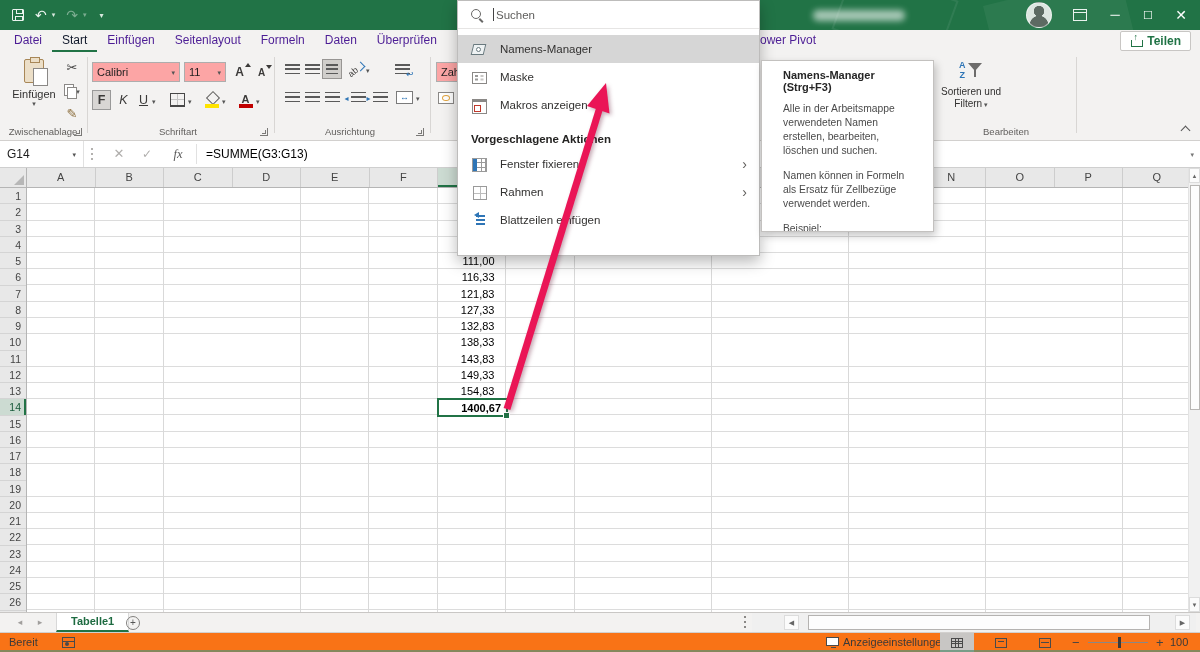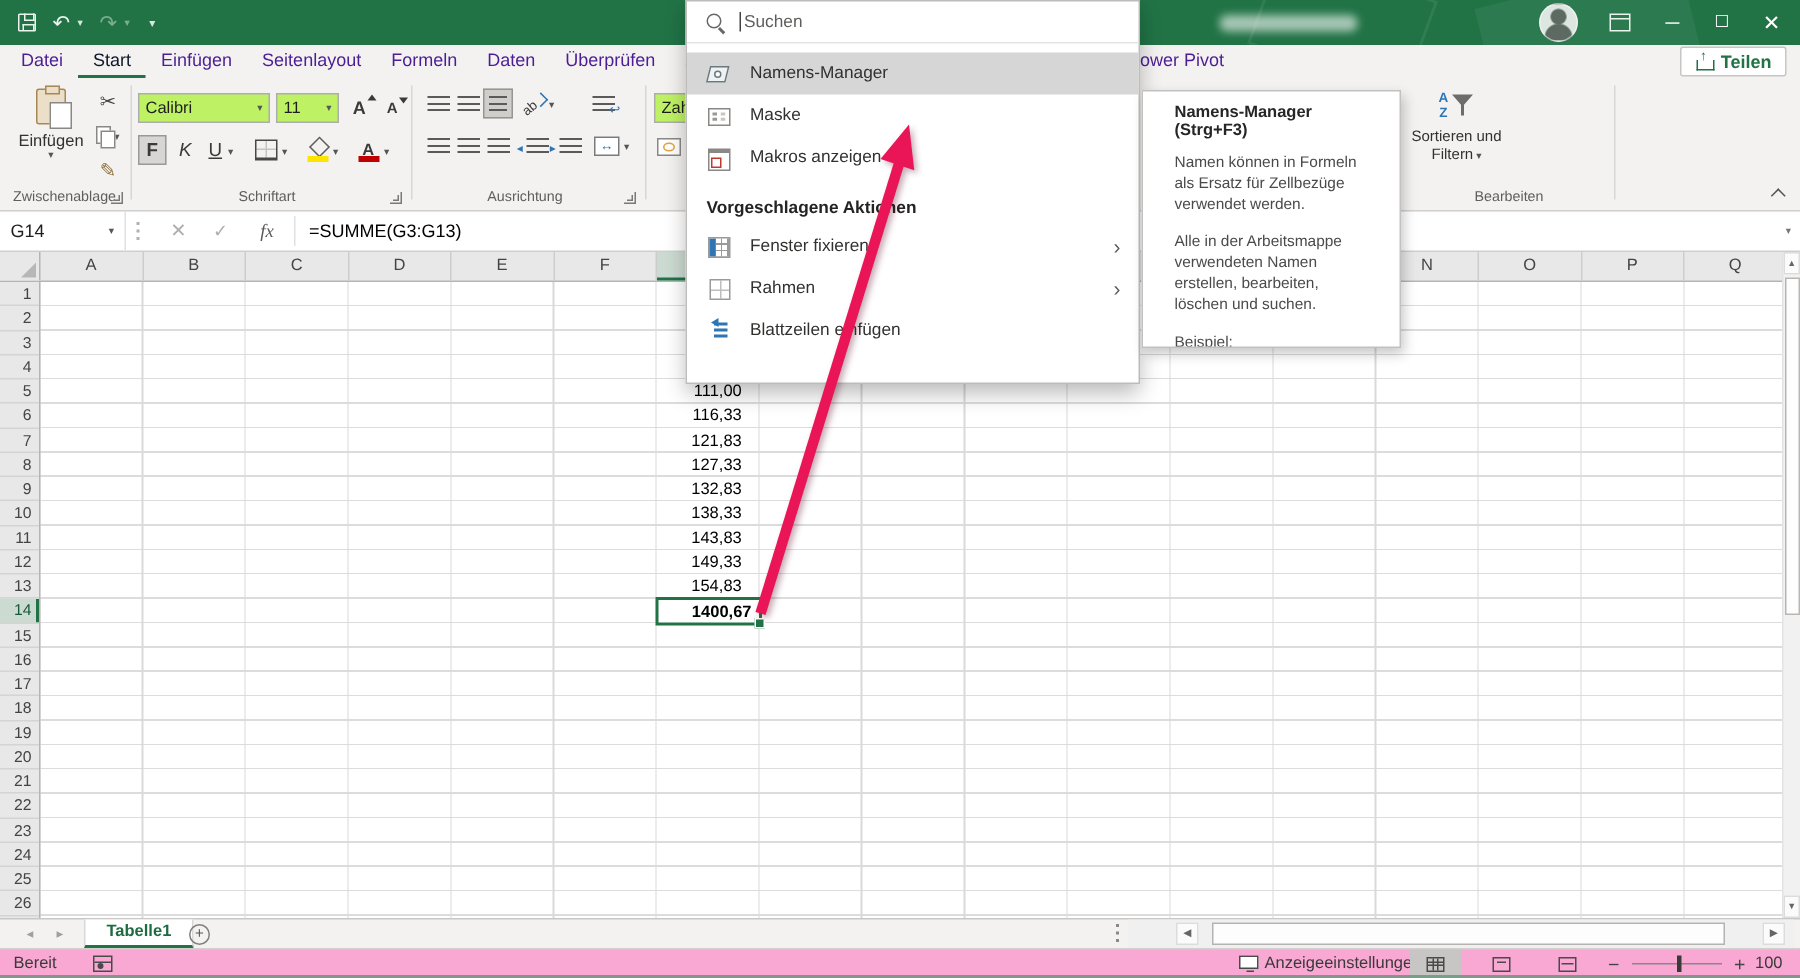--- a/index.html
+++ b/index.html
@@ -50,21 +50,21 @@
 .chev{font-size:7px;color:#555;line-height:7px}
 .ic-clip{width:20px;height:24px;border:1.4px solid #a88757;border-radius:2px;background:#ecdfc8;position:relative;margin-top:2px}
 .ic-clip::before{content:"";position:absolute;left:4.5px;top:-3px;width:8px;height:4px;border:1.2px solid #a88757;background:#ecdfc8}
 .ic-clip::after{content:"";position:absolute;right:-5px;bottom:-4px;width:13px;height:16px;background:#fff;border:1px solid #8a8886}
 .smallbtn{position:absolute;width:20px;height:20px;display:flex;align-items:center;justify-content:center}
 .ic-scissors{font-size:13px;color:#444;line-height:14px}
 .ic-copy{width:12px;height:14px;position:relative}
 .ic-copy::before{content:"";position:absolute;left:0;top:0;width:8px;height:10px;border:1px solid #8a8886;background:#fff}
 .ic-copy::after{content:"";position:absolute;left:3px;top:3px;width:8px;height:10px;border:1px solid #8a8886;background:#fff}
 .ic-painter{font-size:13px;color:#8a6d3b;line-height:14px}
-.combo{position:absolute;height:20px;background:#bef264;border:1px solid #adadad;font-size:11px;color:#1e1e1e;display:flex;align-items:center;padding:0 4px}
+.combo{position:absolute;height:20px;background:#fca5a5;border:1px solid #adadad;font-size:11px;color:#1e1e1e;display:flex;align-items:center;padding:0 4px}
 .combo .cv{flex:1}
 .combo .chev{margin-left:3px}
 .fbtn{position:absolute;width:19px;height:20px;display:flex;align-items:center;justify-content:center;font-size:12.5px;color:#3b3a39}
 .fbtn.boxed{background:#d8d6d4;border:1px solid #999}
 .b{font-weight:700}.i{font-style:italic}.u{text-decoration:underline}
 .fsz{position:relative;font-weight:700;font-size:12px;color:#3b3a39}
 .fsz .tri{position:absolute;top:-2px;right:-7px;width:0;height:0;border-left:3.5px solid transparent;border-right:3.5px solid transparent}
 .tri.up{border-bottom:4px solid #3b3a39}.tri.dn{border-top:4px solid #3b3a39}
 .ic-gridbrd{width:15px;height:14px;border:1px solid #474747;border-bottom:2.5px solid #474747;
  background:linear-gradient(#c3c3c3,#c3c3c3) 50% 0/1px 100% no-repeat,linear-gradient(#c3c3c3,#c3c3c3) 0 50%/100% 1px no-repeat}
@@ -183,21 +183,21 @@
 .splitdots{position:absolute;left:744px;top:3px;width:2px;height:2px;background:#8a8886;box-shadow:0 5px 0 #8a8886,0 10px 0 #8a8886}
 .hscroll{position:absolute;left:752px;top:0;right:4px;height:19px;background:#f0f0f0}
 .hs-btn{position:absolute;top:2px;width:15px;height:15px;background:#fbfbfb;border:1px solid #dcdcdc;text-align:center;font-size:7px;color:#666;line-height:14px}
 .hs-l{left:32px}.hs-r{right:6px}
 .hs-thumb{position:absolute;left:54px;top:2px;width:340px;height:15px;background:#fdfdfd;border:1px solid #b5b3b1;width:338px}
 .hs-thumb{width:338px;right:auto}
 .hs-thumb{left:56px;width:340px}
 .hs-thumb{left:56px;width:342px}
 
 
-.statusbar{position:absolute;left:0;top:632px;width:1200px;height:20px;background:#f9a8d4;border-top:1px solid #d2d0ce;z-index:4;font-size:11px;color:#3b3a39}
+.statusbar{position:absolute;left:0;top:632px;width:1200px;height:20px;background:#f97316;border-top:1px solid #d2d0ce;z-index:4;font-size:11px;color:#3b3a39}
 .sb-ready{position:absolute;left:9px;top:0;line-height:19px}
 .ic-macro-rec{position:absolute;left:62px;top:4px;width:13px;height:11px;border:1px solid #4a4a4a;background:linear-gradient(#4a4a4a,#4a4a4a) 0 3px/100% 1px no-repeat}
 .ic-macro-rec::after{content:"";position:absolute;left:1.5px;bottom:1.5px;width:4px;height:4px;border-radius:50%;background:#4a4a4a}
 .sb-display{position:absolute;left:843px;top:0;line-height:19px}
 .ic-display{position:absolute;left:826px;top:4px;width:13px;height:9px;border:1px solid #4a4a4a;background:#fff}
 .ic-display::after{content:"";position:absolute;left:3.5px;bottom:-3px;width:5px;height:1.5px;background:#4a4a4a}
 .vb{position:absolute;top:0;width:34px;height:19px;display:flex;align-items:center;justify-content:center}
 .vb.sel{background:#c8c6c4}
 .vb1{left:940px}.vb2{left:984px}.vb3{left:1028px}
 .ic-vgrid{width:12px;height:10px;border:1px solid #4a4a4a;background:
@@ -482,22 +482,22 @@
         </div>
         <div class="dd-item">
           <span class="ic ic-insert-rows"></span>
           <span class="dd-label">Blattzeilen einfügen</span>
         </div>
       </div>
   </div>
 
   <div class="tooltip">
     <div class="tt-title">Namens-Manager (Strg+F3)</div>
+    <div class="tt-p">Alle in der Arbeitsmappe verwendeten Namen erstellen, bearbeiten, löschen und suchen.</div>
     <div class="tt-p">Namen können in Formeln als Ersatz für Zellbezüge verwendet werden.</div>
-    <div class="tt-p">Alle in der Arbeitsmappe verwendeten Namen erstellen, bearbeiten, löschen und suchen.</div>
     <div class="tt-p">Beispiel: =SUMME(Verkäufe) anstelle von =SUMME(C20:C30).</div>
   </div>
 
   <svg class="arrow-svg" viewBox="0 0 1200 652">
     <line x1="507" y1="409" x2="600" y2="107" stroke="#ea1556" stroke-width="7"></line>
     <polygon points="606,83 609.5,113.5 587,106" fill="#ea1556"></polygon>
   </svg>
 
   <div class="tabsbar">
     <span class="nav-arr" style="left:12px">◂</span>

